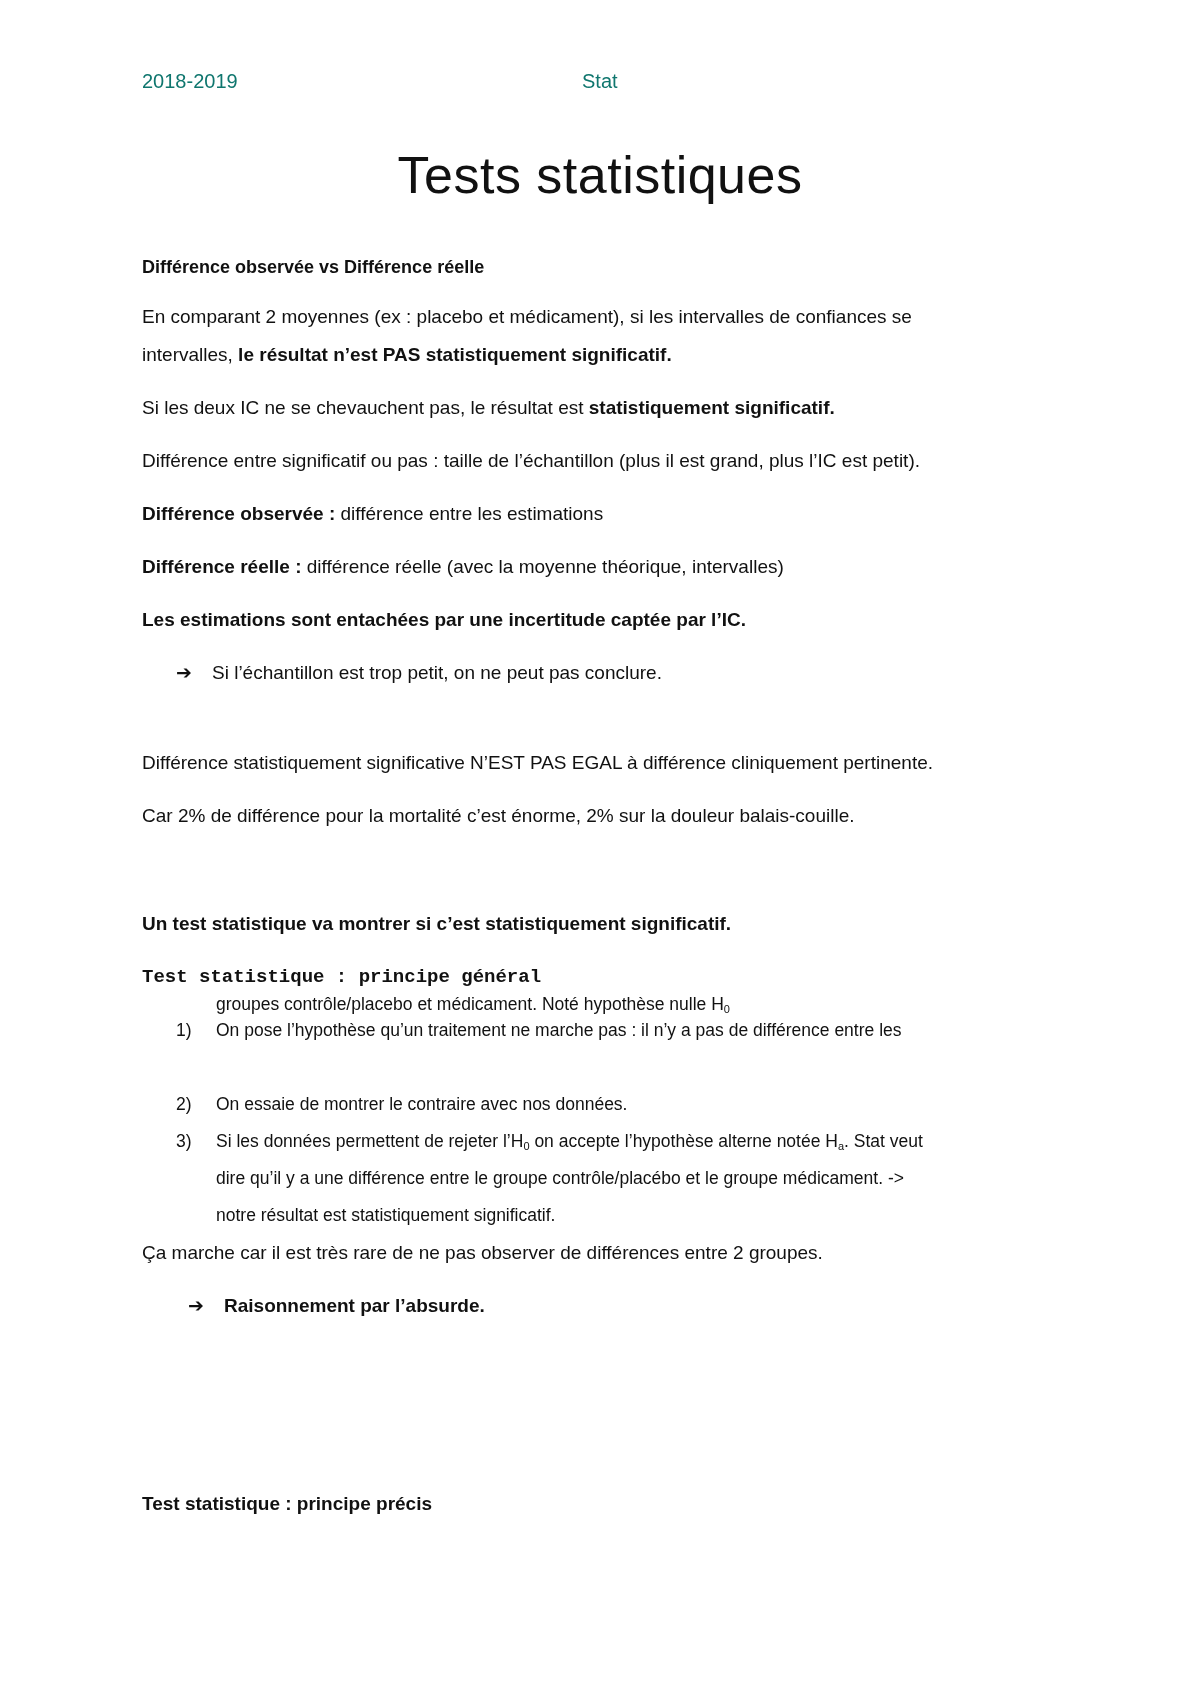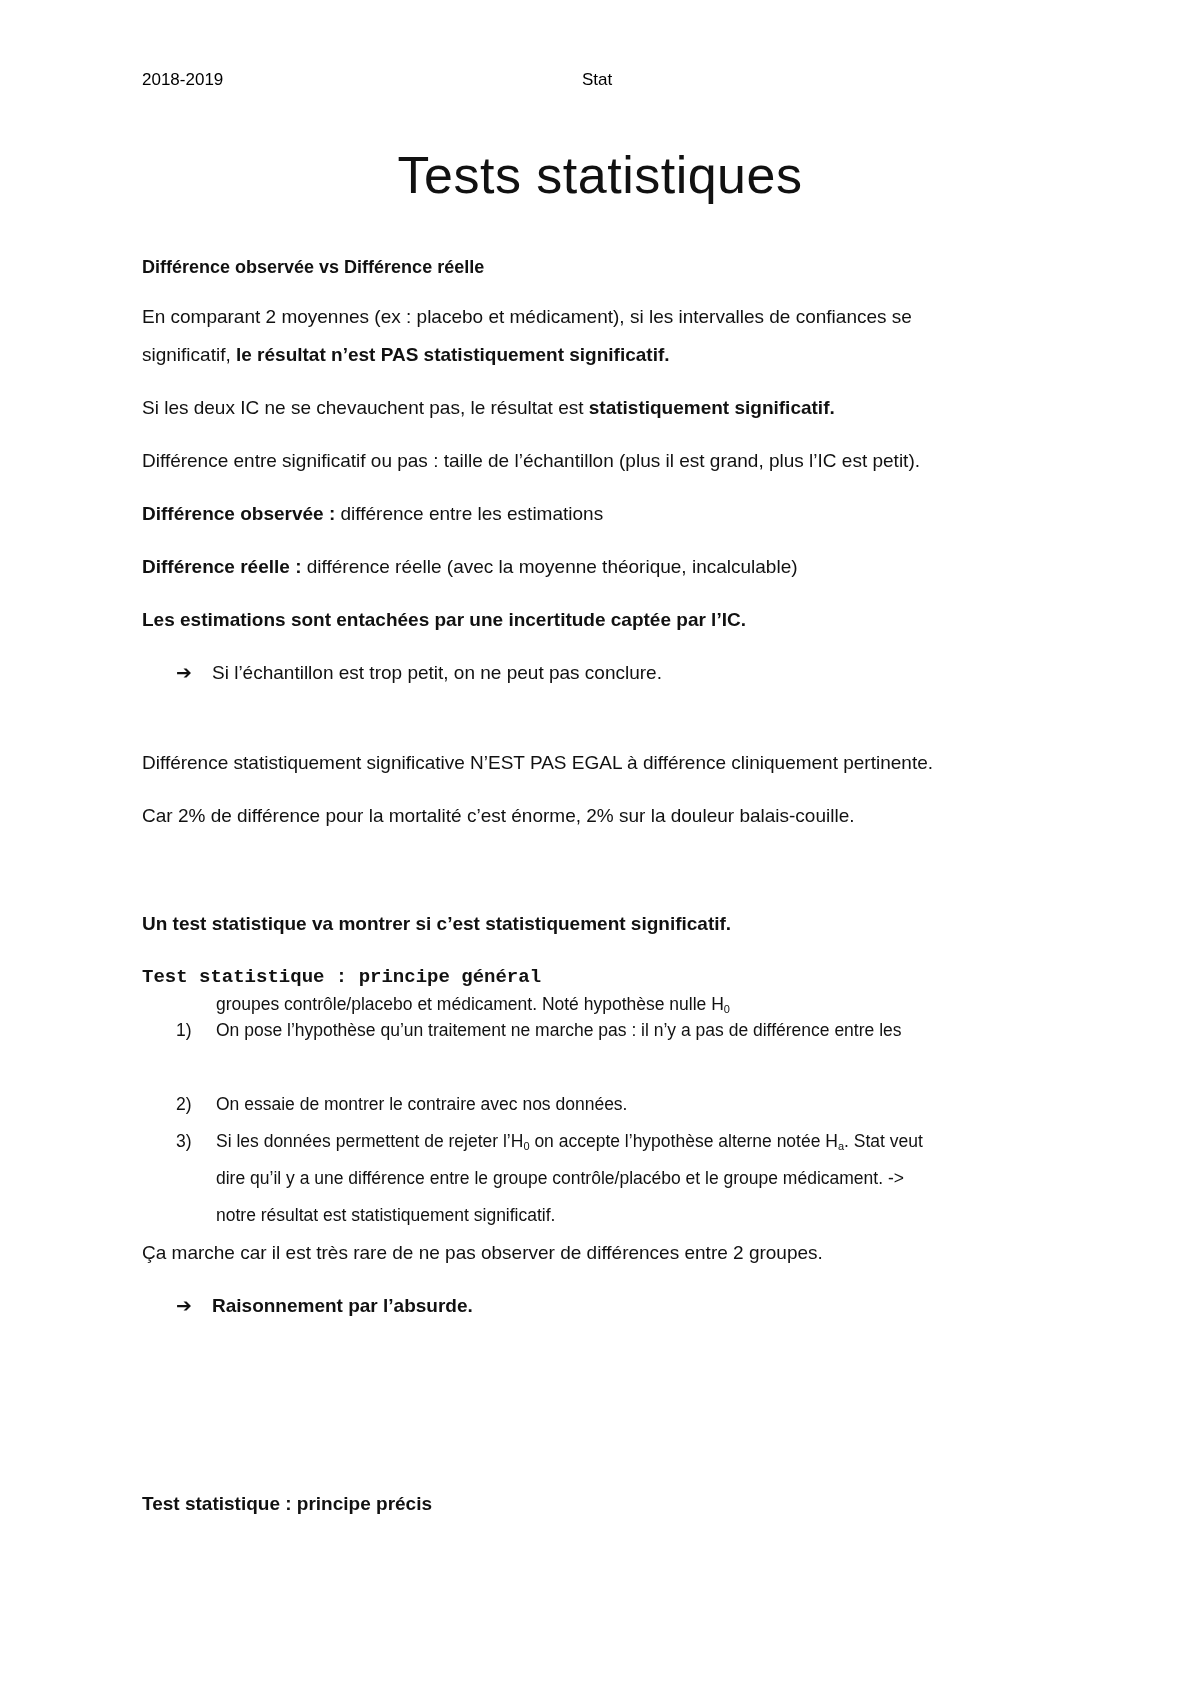--- a/index.html
+++ b/index.html
@@ -1,18 +1,18 @@
 <!DOCTYPE html>
 <html><head>
 <meta charset="utf-8">
 <style>
   html, body { margin: 0; padding: 0; background: #ffffff; }
   body { width: 1200px; height: 1698px; position: relative; overflow: hidden;
          font-family: "Liberation Sans", "DejaVu Sans", sans-serif; color: #111; }
-  .hdr { position: absolute; top: 70px; font-size: 17px; color: #000000; }
+  .hdr { position: absolute; top: 70px; font-size: 20px; color: #0f766e; }
   .hdr-left { left: 142px; }
   .hdr-center { left: 582px; }
   .title { position: absolute; top: 145px; left: 0; width: 1200px; text-align: center;
            font-size: 52px; font-weight: normal; margin: 0; color: #111; letter-spacing: 0.5px; }
   .abs { position: absolute; left: 142px; font-size: 19px; line-height: 38px; white-space: nowrap; margin: 0; }
   .h2 { font-size: 18px; font-weight: bold; }
   b { font-weight: bold; }
   .arrow-line { left: 176px; }
   .arrow { display: inline-block; width: 36px; font-weight: bold; }
   .ol-num { position: absolute; left: 176px; font-size: 17.5px; line-height: 37px; }
@@ -26,29 +26,29 @@
   <span class="hdr hdr-left">2018-2019</span>
   <span class="hdr hdr-center">Stat</span>
 </div>
 
 <h1 class="title">Tests statistiques</h1>
 
 <div>
   <p class="abs h2" style="top:248px;">Différence observée vs Différence réelle</p>
 
   <p class="abs" style="top:298px;">En comparant 2 moyennes (ex : placebo et médicament), si les intervalles de confiances se</p>
-  <p class="abs" style="top:336px;"><span>significatif, </span><b>le résultat n’est PAS statistiquement significatif.</b></p>
+  <p class="abs" style="top:336px;"><span>intervalles, </span><b>le résultat n’est PAS statistiquement significatif.</b></p>
 
   <p class="abs" style="top:389px;"><span>Si les deux IC ne se chevauchent pas, le résultat est </span><b>statistiquement significatif.</b></p>
 
   <p class="abs" style="top:442px;">Différence entre significatif ou pas : taille de l’échantillon (plus il est grand, plus l’IC est petit).</p>
 
   <p class="abs" style="top:495px;"><b>Différence observée :</b><span> différence entre les estimations</span></p>
 
-  <p class="abs" style="top:548px;"><b>Différence réelle :</b><span> différence réelle (avec la moyenne théorique, incalculable)</span></p>
+  <p class="abs" style="top:548px;"><b>Différence réelle :</b><span> différence réelle (avec la moyenne théorique, intervalles)</span></p>
 
   <p class="abs" style="top:601px;"><b>Les estimations sont entachées par une incertitude captée par l’IC.</b></p>
 
   <p class="abs arrow-line" style="top:654px;"><span class="arrow">➔</span><span>Si l’échantillon est trop petit, on ne peut pas conclure.</span></p>
 
   <p class="abs" style="top:744px;">Différence statistiquement significative N’EST PAS EGAL à différence cliniquement pertinente.</p>
 
   <p class="abs" style="top:797px;">Car 2% de différence pour la mortalité c’est énorme, 2% sur la douleur balais-couille.</p>
 </div>
 
@@ -66,18 +66,18 @@
     <span class="ol-text" style="top:1086px;">On essaie de montrer le contraire avec nos données.</span>
 
     <span class="ol-num" style="top:1123px;">3)</span>
     <span class="ol-text" style="top:1123px;"><span>Si les données permettent de rejeter l’H</span><sub>0</sub><span> on accepte l’hypothèse alterne notée H</span><sub>a</sub><span>. Stat veut</span></span>
     <span class="ol-text" style="top:1160px;">dire qu’il y a une différence entre le groupe contrôle/placébo et le groupe médicament. -&gt;</span>
     <span class="ol-text" style="top:1197px;">notre résultat est statistiquement significatif.</span>
   </div>
 
   <p class="abs" style="top:1234px;">Ça marche car il est très rare de ne pas observer de différences entre 2 groupes.</p>
 
-  <p class="abs arrow-line" style="top:1287px;"><span class="arrow">➔</span><b>Raisonnement par l’absurde.</b></p>
+  <p class="abs arrow-line" style="top:1287px;margin-left:12px;"><span class="arrow">➔</span><b>Raisonnement par l’absurde.</b></p>
 </div>
 
 <div>
   <p class="abs" style="top:1485px;"><b>Test statistique : principe précis</b></p>
 </div>
 
 </body></html>

